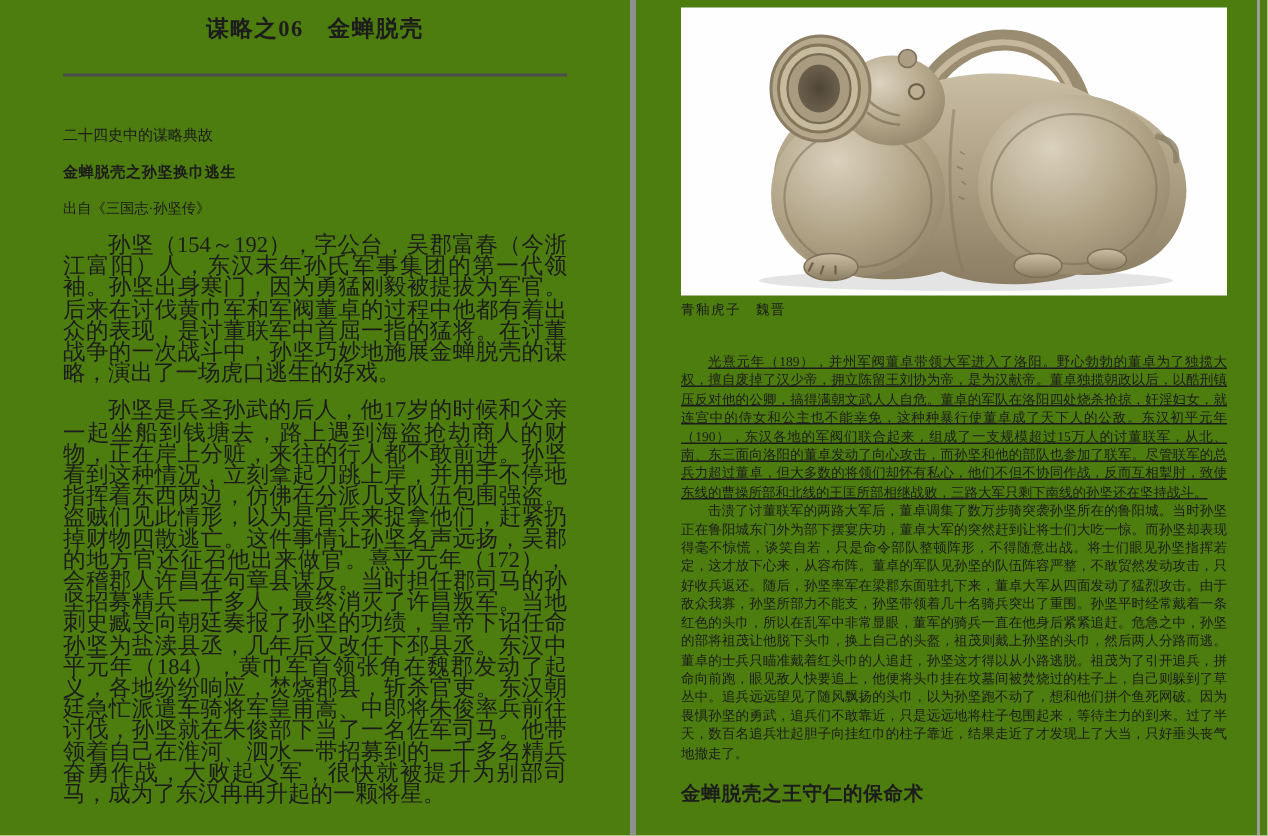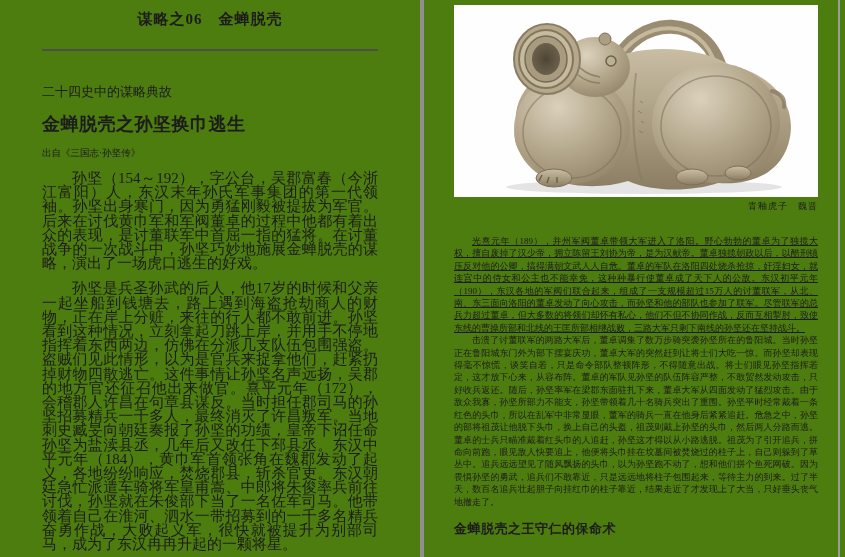--- a/index.html
+++ b/index.html
@@ -5,34 +5,34 @@
   * { margin:0; padding:0; box-sizing:border-box; }
   html,body { background:#ffffff; }
   body { font-family:"Liberation Serif","DejaVu Serif",serif; color:#1c1c1c; }
   .book { position:relative; width:845px; height:557px; background:#4d7c0f; overflow:hidden; }
 
   
   .page-left { position:absolute; left:0; top:0; width:420px; height:557px; padding:8px 42px 0 42px; }
   .doc-title { text-align:center; font-size:15px; font-weight:bold; letter-spacing:1px; margin:2px 0 16px 0; }
   .intro { font-size:9.5px; line-height:14.2px; text-align:justify; text-indent:2em; }
   .rule { height:2px; background:#4d4d4d; margin-top:20px; }
-  .section-label { margin-top:32px; font-size:13px; }
-  .story-title { margin-top:11px; font-size:18px; font-weight:bold; letter-spacing:0.5px; }
+  .section-label { margin-top:32px; font-size:10px; }
+  .story-title { margin-top:11px; font-size:10px; font-weight:bold; letter-spacing:0.5px; }
   .source-line { margin-top:11px; font-size:9.5px; }
   .para { margin-top:11px; font-size:15px; line-height:14.2px; text-align:justify; text-indent:2em; }
 
   
   .gutter { position:absolute; left:420px; top:0; width:4px; height:557px; background:#8f8f8f; }
   .right-edge { position:absolute; left:838px; top:0; width:2px; height:557px; background:#9c9c9c; }
 
   
   .page-right { position:absolute; left:424px; top:0; width:414px; height:557px; padding:0 20px 0 30px; }
   .photo { position:relative; height:192px; margin-top:5px; background:#fefefe; }
   .photo svg { position:absolute; left:50%; top:0; transform:translateX(-50%); }
-  .caption { text-align:right; font-size:9px; margin-top:3px; letter-spacing:1px; }
+  .caption { text-align:left; font-size:9px; margin-top:3px; letter-spacing:1px; }
   .para-r { font-size:9px; line-height:12.4px; text-align:justify; text-indent:2em; }
   .para-r.first { margin-top:22px;text-decoration:underline; }
   .case-label { margin-top:16px; font-size:9.5px; }
   .next-title { margin-top:12px; font-size:13px; font-weight:bold; letter-spacing:0.5px; }
 </style>
 </head>
 <body>
 
 <div class="book">
 

